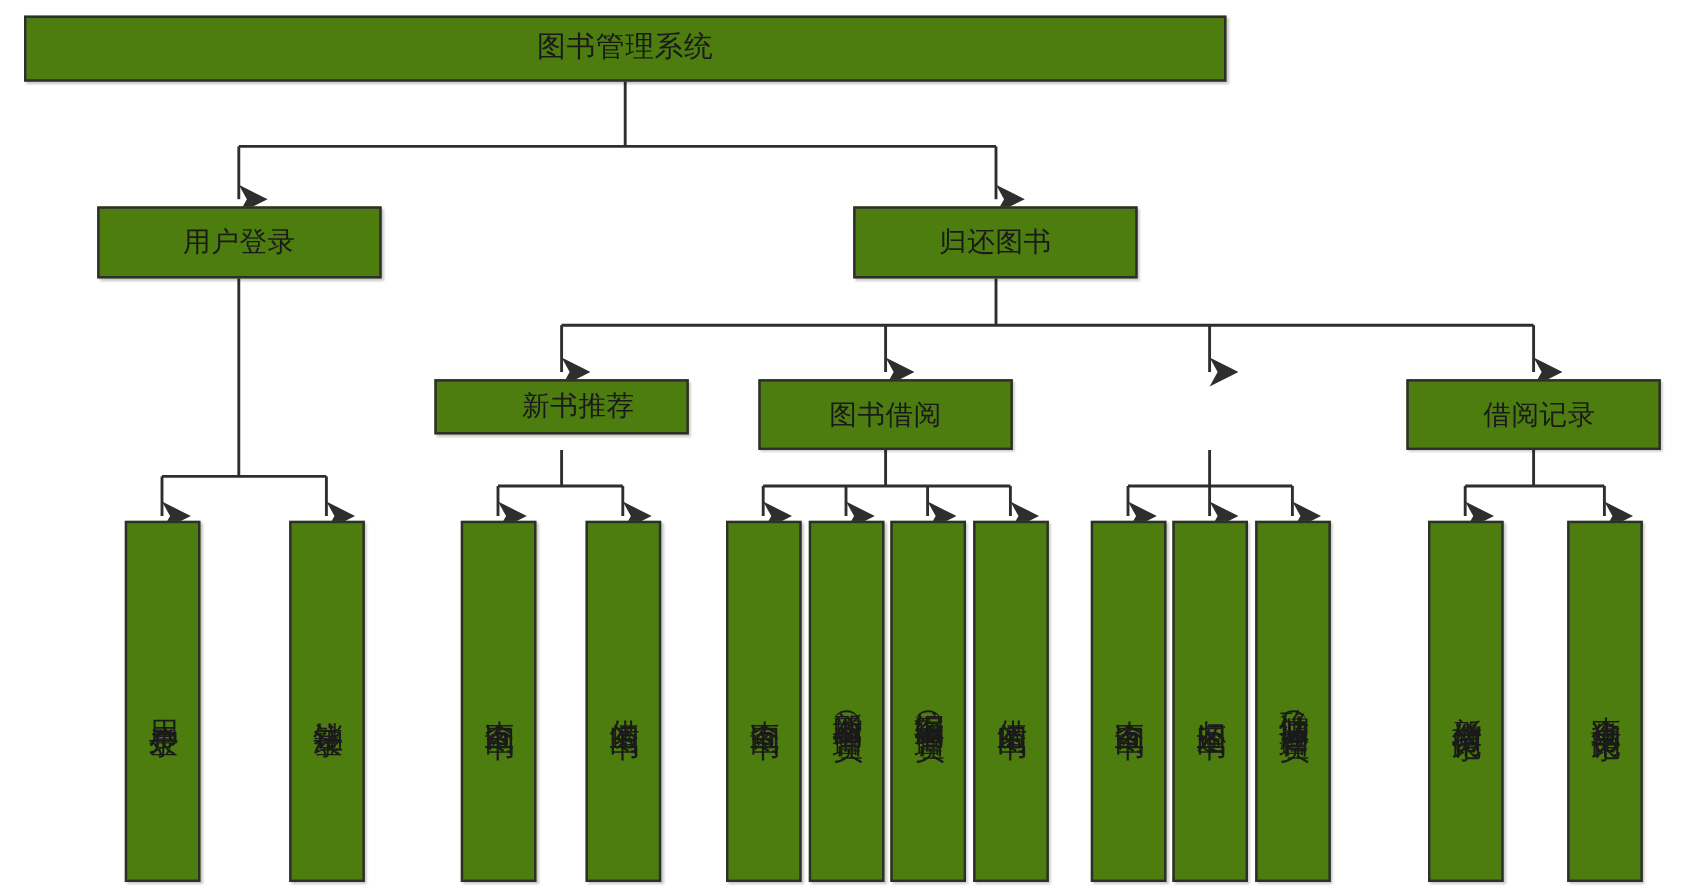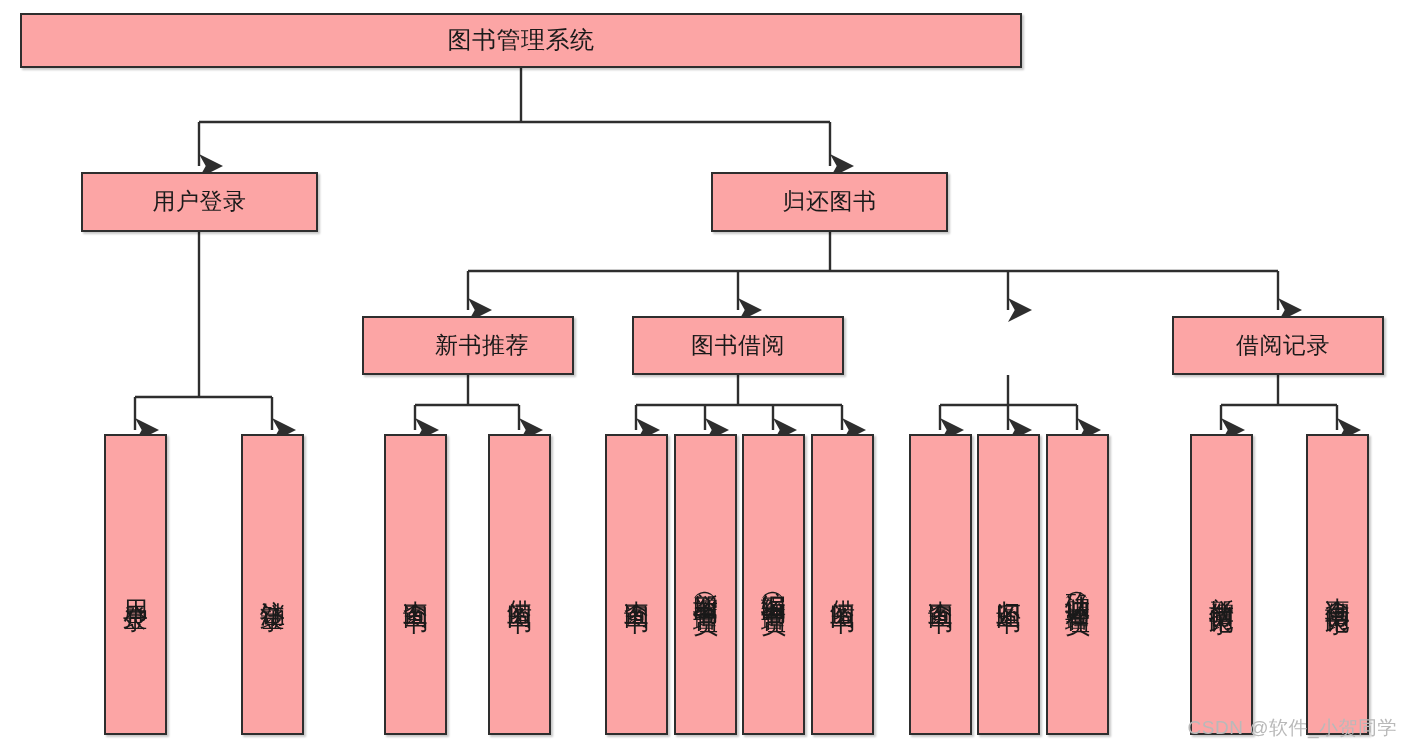--- a/index.html
+++ b/index.html
@@ -25,21 +25,21 @@
     top: 0;
     left: 0;
     width: 1405px;
     height: 747px;
     pointer-events: none;
   }
   .node {
     position: absolute;
     box-sizing: border-box;
     border: 2px solid #2e2e2e;
-    background: #fca5a5;
+    background: #4d7c0f;
     box-shadow: 2px 2px 2px rgba(0,0,0,0.22);
     display: flex;
     align-items: center;
     justify-content: center;
     color: #1a1a1a;
   }
   .node-label {
     text-align: center;
     line-height: 1.18;
     letter-spacing: 0.5px;
@@ -140,21 +140,21 @@
   </div>
 
   <div class="node horizontal" style="left:81px; top:172px; width:237px; height:60px;">
     <span class="node-label">用户登录</span>
   </div>
 
   <div class="node horizontal" style="left:711px; top:172px; width:237px; height:60px;">
     <span class="node-label">归还图书</span>
   </div>
 
-  <div class="node horizontal" style="left:362px; top:316px; width:212px; height:59px;padding-left:28px;">
+  <div class="node horizontal" style="left:362px; top:316px; width:212px; height:46px;padding-left:28px;">
     <span class="node-label">新书推荐</span>
   </div>
 
   <div class="node horizontal" style="left:632px; top:316px; width:212px; height:59px;">
     <span class="node-label">图书借阅</span>
   </div>
 
 
   <div class="node horizontal" style="left:1172px; top:316px; width:212px; height:59px;padding-left:10px;">
     <span class="node-label">借阅记录</span>
@@ -205,15 +205,14 @@
   </div>
 
   <div class="node vertical" style="left:1190px; top:434px; width:63px; height:301px;">
     <span class="node-label">新增借阅记录</span>
   </div>
 
   <div class="node vertical" style="left:1306px; top:434px; width:63px; height:301px;">
     <span class="node-label">查询借阅记录</span>
   </div>
 
-  <div class="watermark">CSDN @软件_小贺同学</div>
 
 </div>
 
 </body></html>

